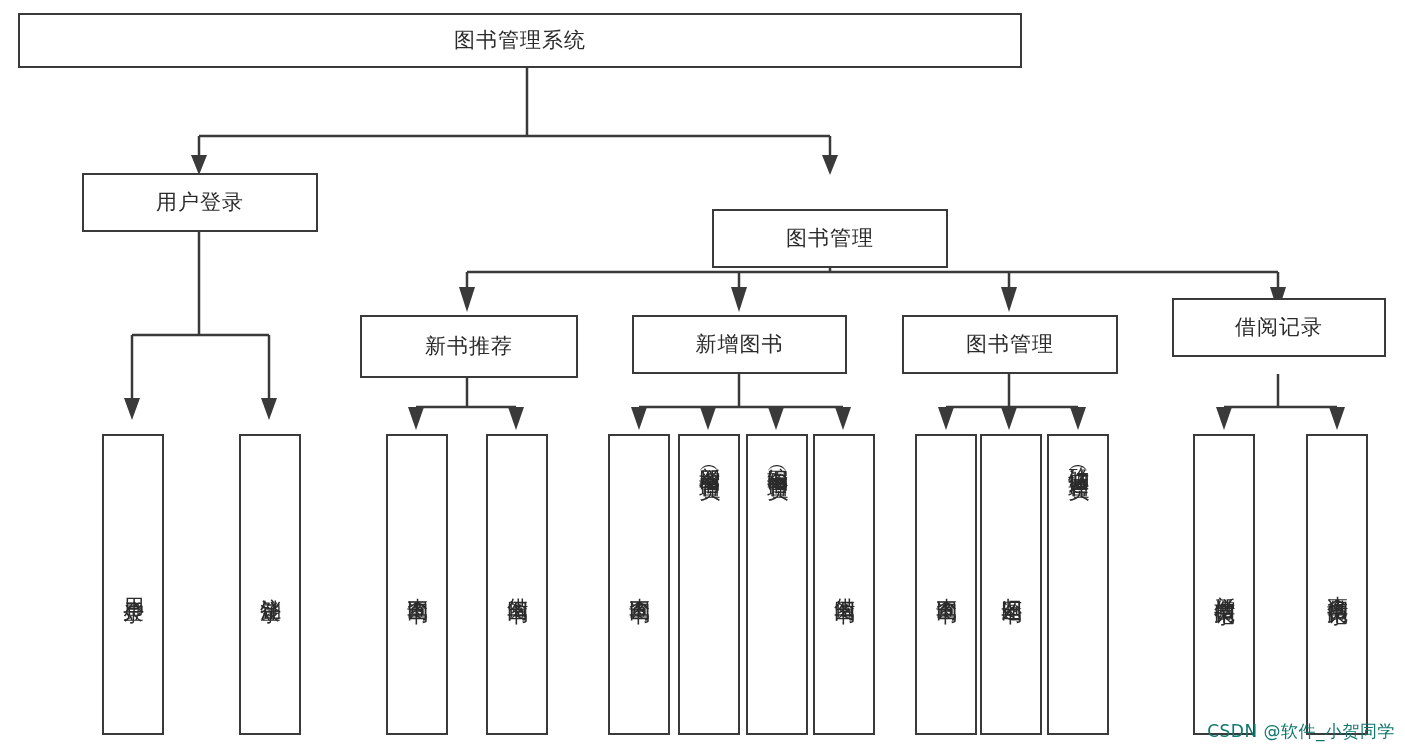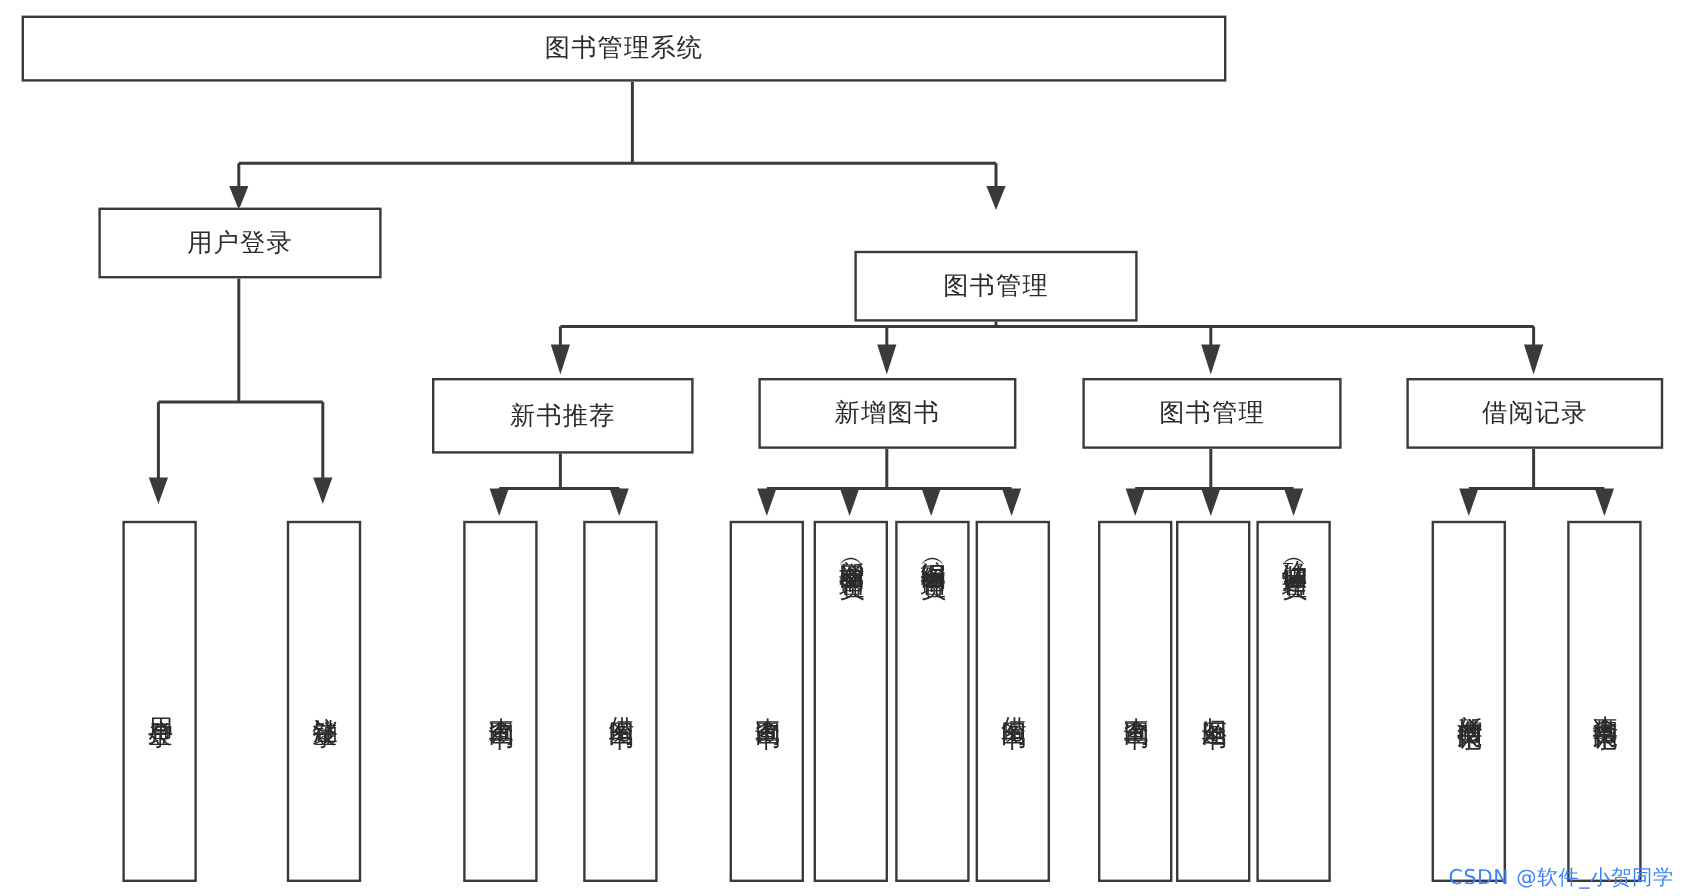--- a/index.html
+++ b/index.html
@@ -64,21 +64,21 @@
   }
   .arrow-head {
     fill: #3a3a3a;
     stroke: none;
   }
   .watermark {
     position: absolute;
     right: 10px;
     bottom: 4px;
     font-size: 17px;
-    color: #3b82f6;
+    color: #0f766e;
     letter-spacing: 0.5px;
     white-space: nowrap;
     font-family: "DejaVu Sans", "Liberation Sans", sans-serif;
   }
 </style>
 </head>
 <body>
 
 <div id="canvas">
 
@@ -158,21 +158,21 @@
   </div>
 
   <div class="node node-h" style="left:632px; top:315px; width:215px; height:59px;">
     <span class="node-label">新增图书</span>
   </div>
 
   <div class="node node-h" style="left:902px; top:315px; width:216px; height:59px;">
     <span class="node-label">图书管理</span>
   </div>
 
-  <div class="node node-h" style="left:1172px; top:315px; width:214px; height:59px;text-align:right;">
+  <div class="node node-h" style="left:1172px; top:298px; width:214px; height:59px;text-align:right;">
     <span class="node-label">借阅记录</span>
   </div>
 
   <div class="node node-v node-v-mid" style="left:102px; top:434px; width:62px; height:301px;">
     <span class="node-label">用户登录</span>
   </div>
 
   <div class="node node-v node-v-mid" style="left:239px; top:434px; width:62px; height:301px;">
     <span class="node-label">注销登录</span>
   </div>

